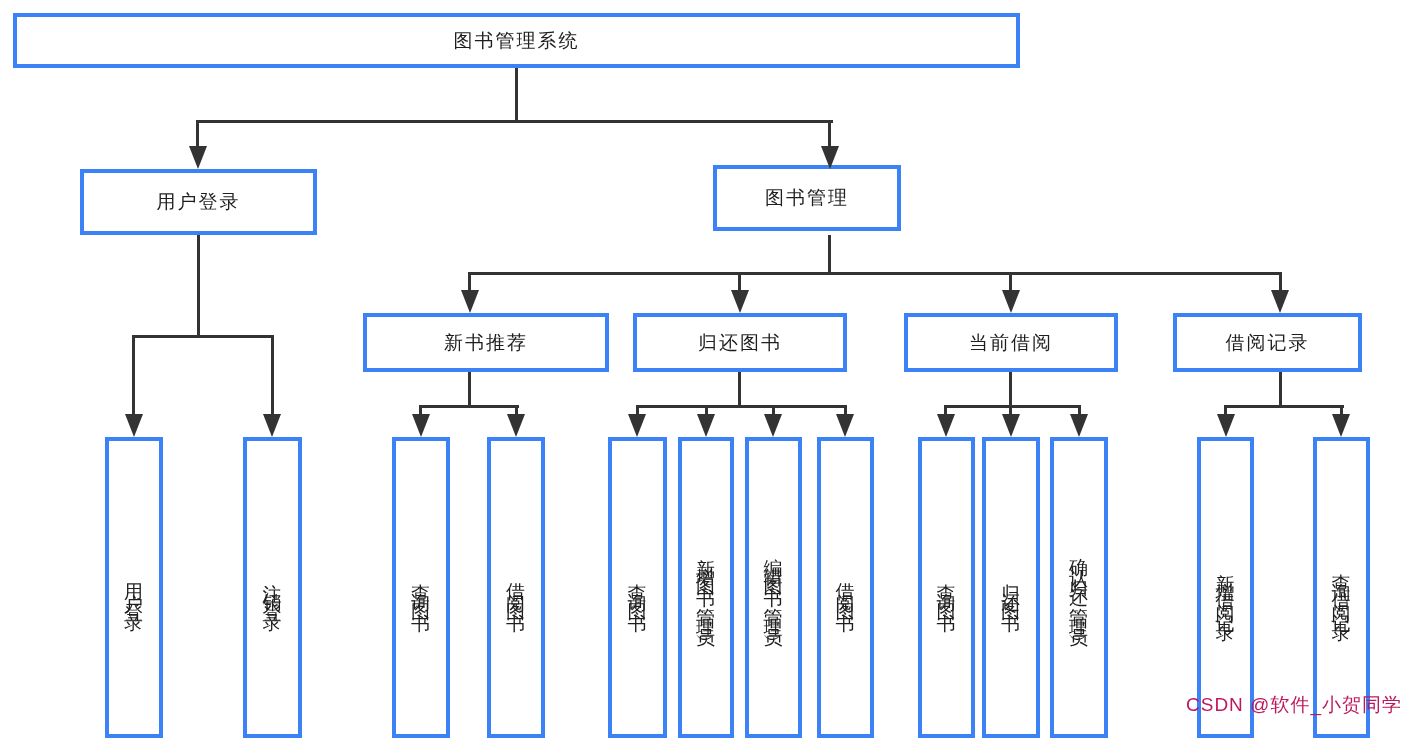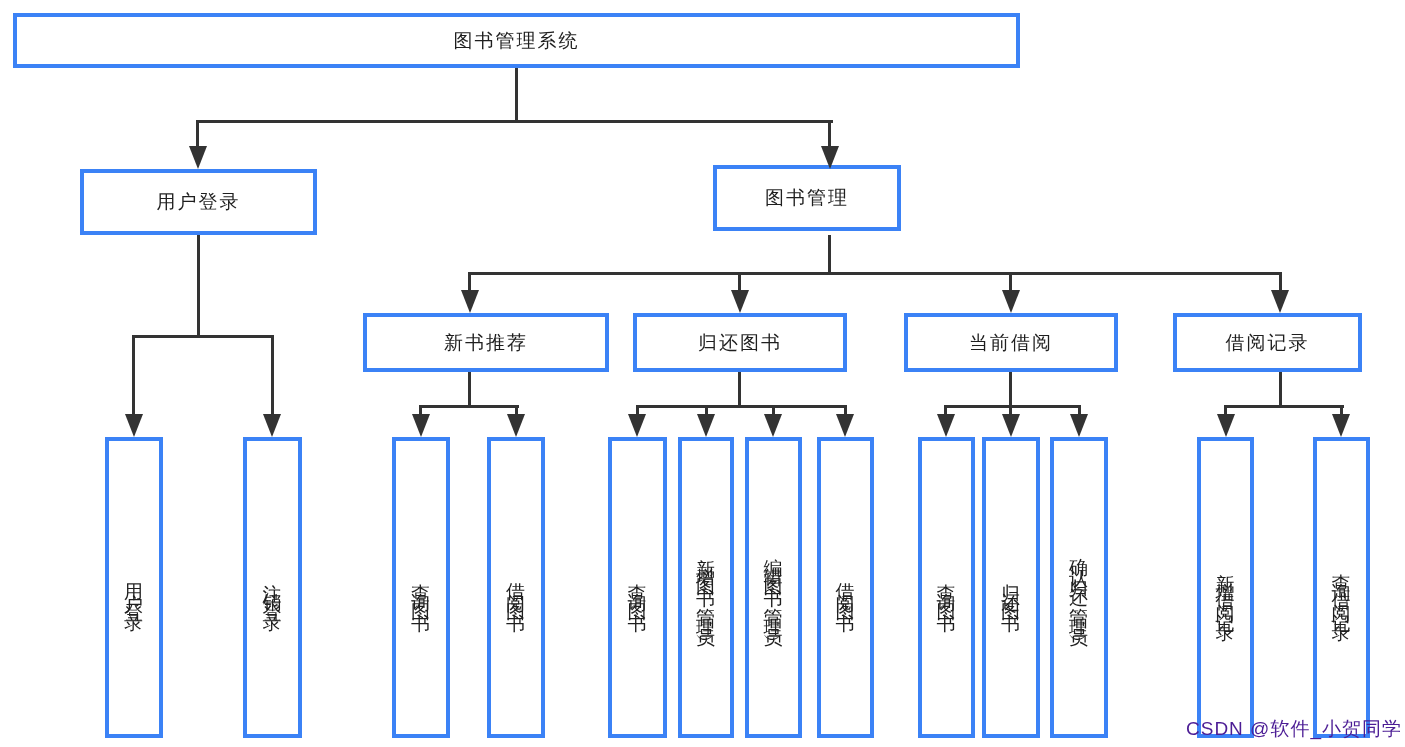--- a/index.html
+++ b/index.html
@@ -18,22 +18,22 @@
   }
   .hline,.vline{position:absolute;background:#333333;}
   .hline{height:3px;}
   .vline{width:3px;}
   .arrow{
     position:absolute;width:0;height:0;
     border-left:9px solid transparent;border-right:9px solid transparent;
     border-top:23px solid #333333;
   }
   .watermark{
-    position:absolute;left:1186px;top:716px;z-index:5;
-    font-size:19px;letter-spacing:1px;color:#4c1d95;white-space:nowrap;
+    position:absolute;left:1186px;top:692px;z-index:5;
+    font-size:19px;letter-spacing:1px;color:#be185d;white-space:nowrap;
   }
 </style>
 </head>
 <body>
 
 <div class="canvas">
 
   <div class="box" style="left:13px;top:13px;width:1007px;height:55px">图书管理系统</div>
 
   <div class="box" style="left:80px;top:169px;width:237px;height:66px">用户登录</div>

